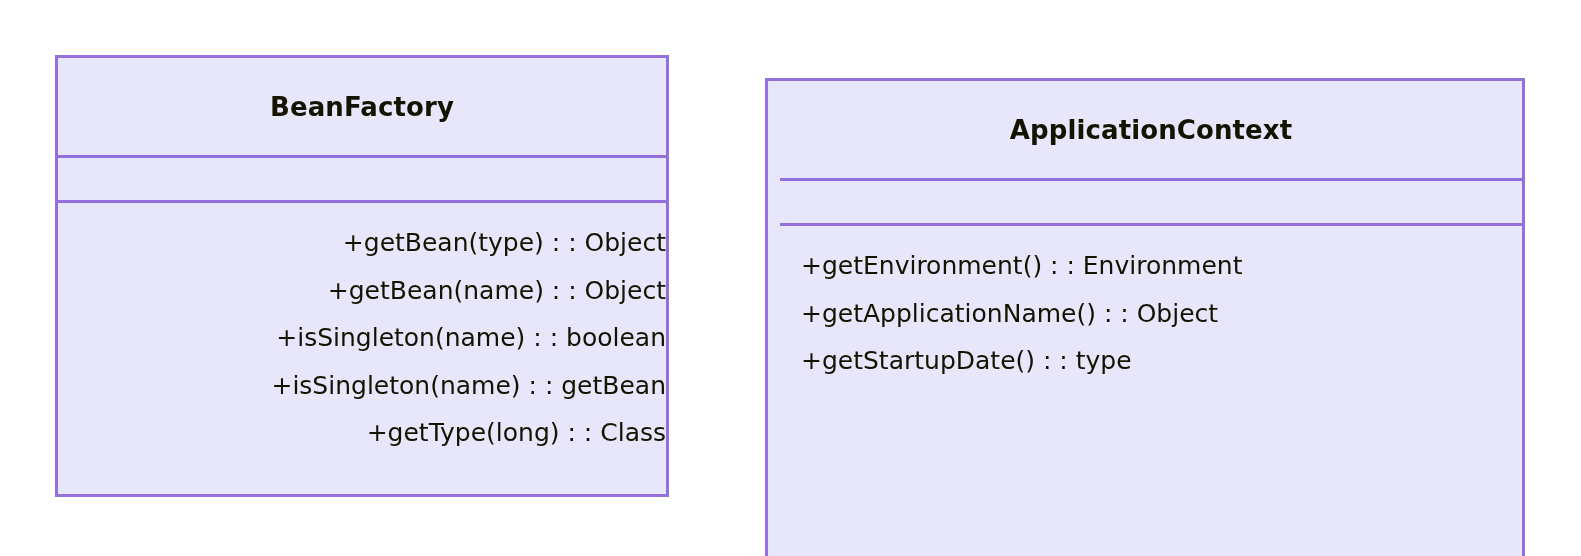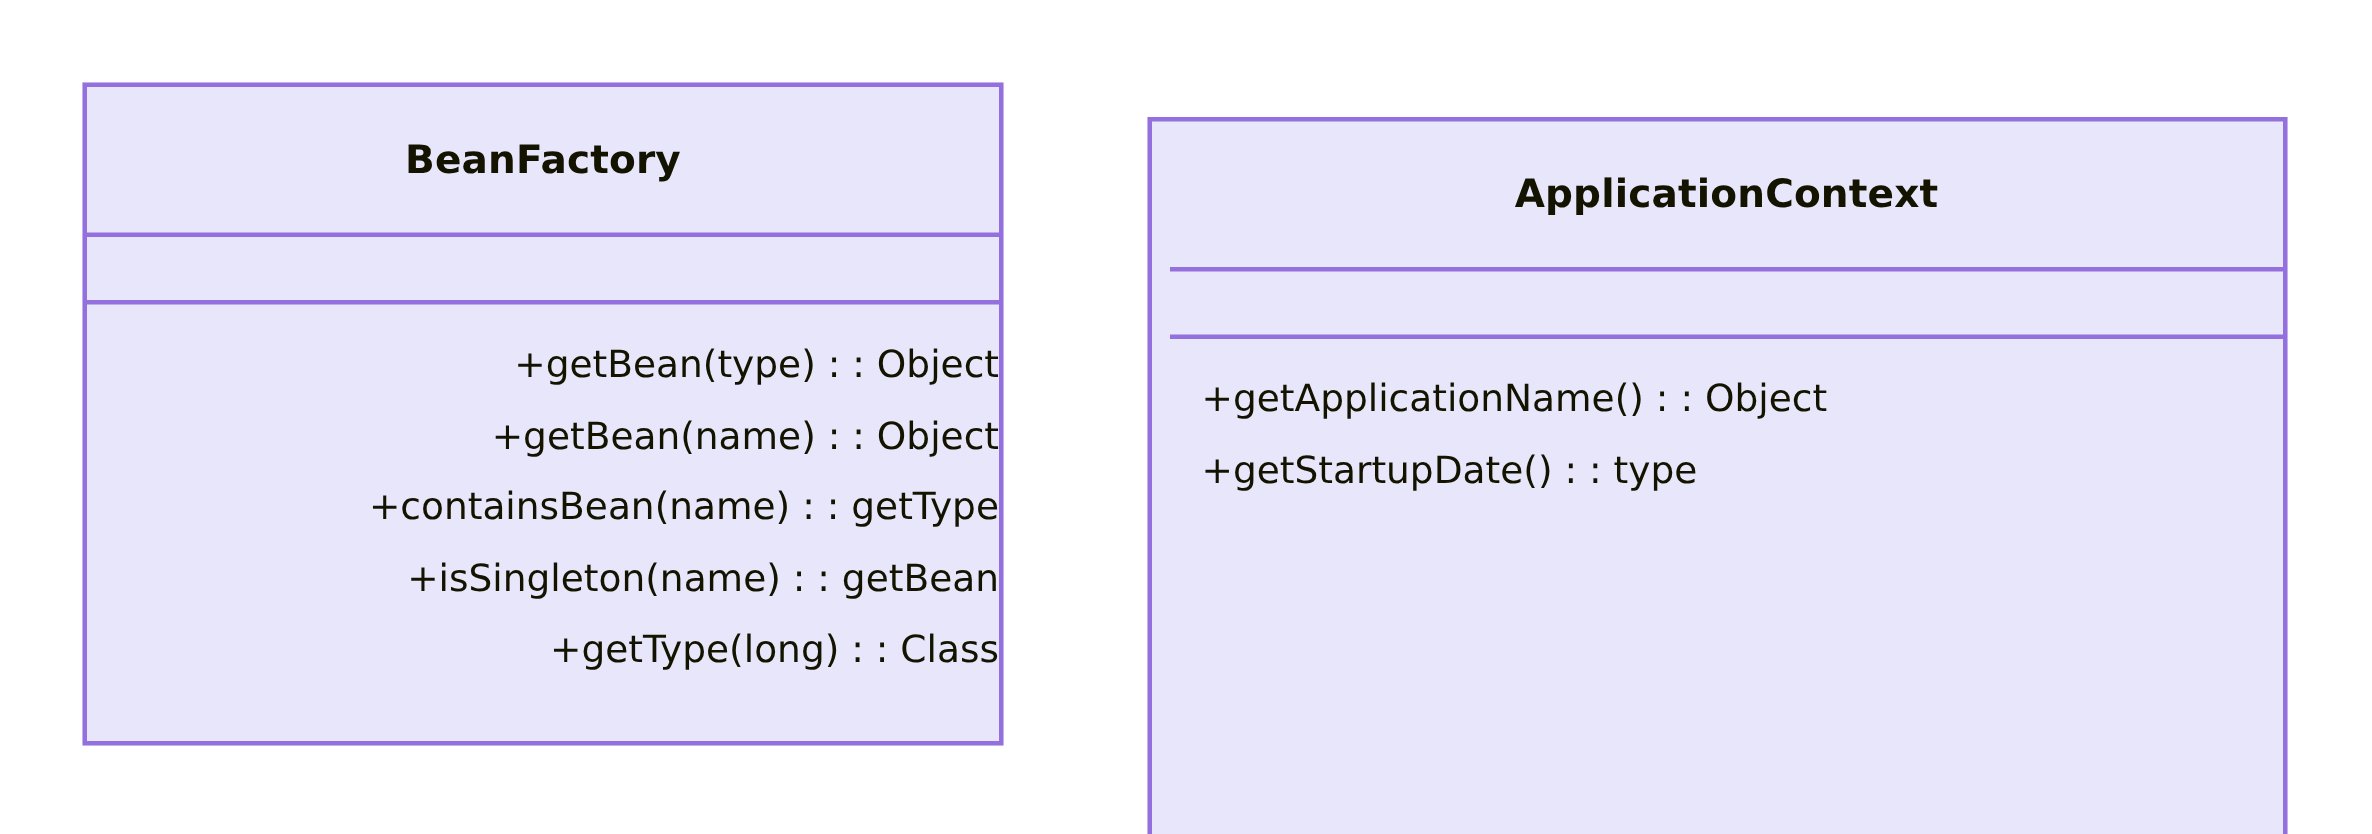--- a/index.html
+++ b/index.html
@@ -93,30 +93,31 @@
 <div id="canvas">
 
   <div class="uml-class" id="class-beanfactory">
     <div class="class-title-row">
       <span class="class-title">BeanFactory</span>
     </div>
     <div class="class-attributes-row"></div>
     <div class="class-methods-row">
       <div class="method-line">+getBean(type) : : Object</div>
       <div class="method-line">+getBean(name) : : Object</div>
-      <div class="method-line">+containsBean(name) : : getType</div>
+      <div class="method-line">+isSingleton(name) : : boolean</div>
       <div class="method-line">+isSingleton(name) : : getBean</div>
       <div class="method-line">+getType(long) : : Class</div>
     </div>
   </div>
 
   <div class="uml-class" id="class-applicationcontext">
     <div class="class-title-row">
       <span class="class-title">ApplicationContext</span>
     </div>
     <div class="class-attributes-row"></div>
     <div class="class-methods-row">
+      <div class="method-line">+getEnvironment() : : Environment</div>
       <div class="method-line">+getApplicationName() : : Object</div>
       <div class="method-line">+getStartupDate() : : type</div>
     </div>
   </div>
 
 </div>
 
 </body></html>

